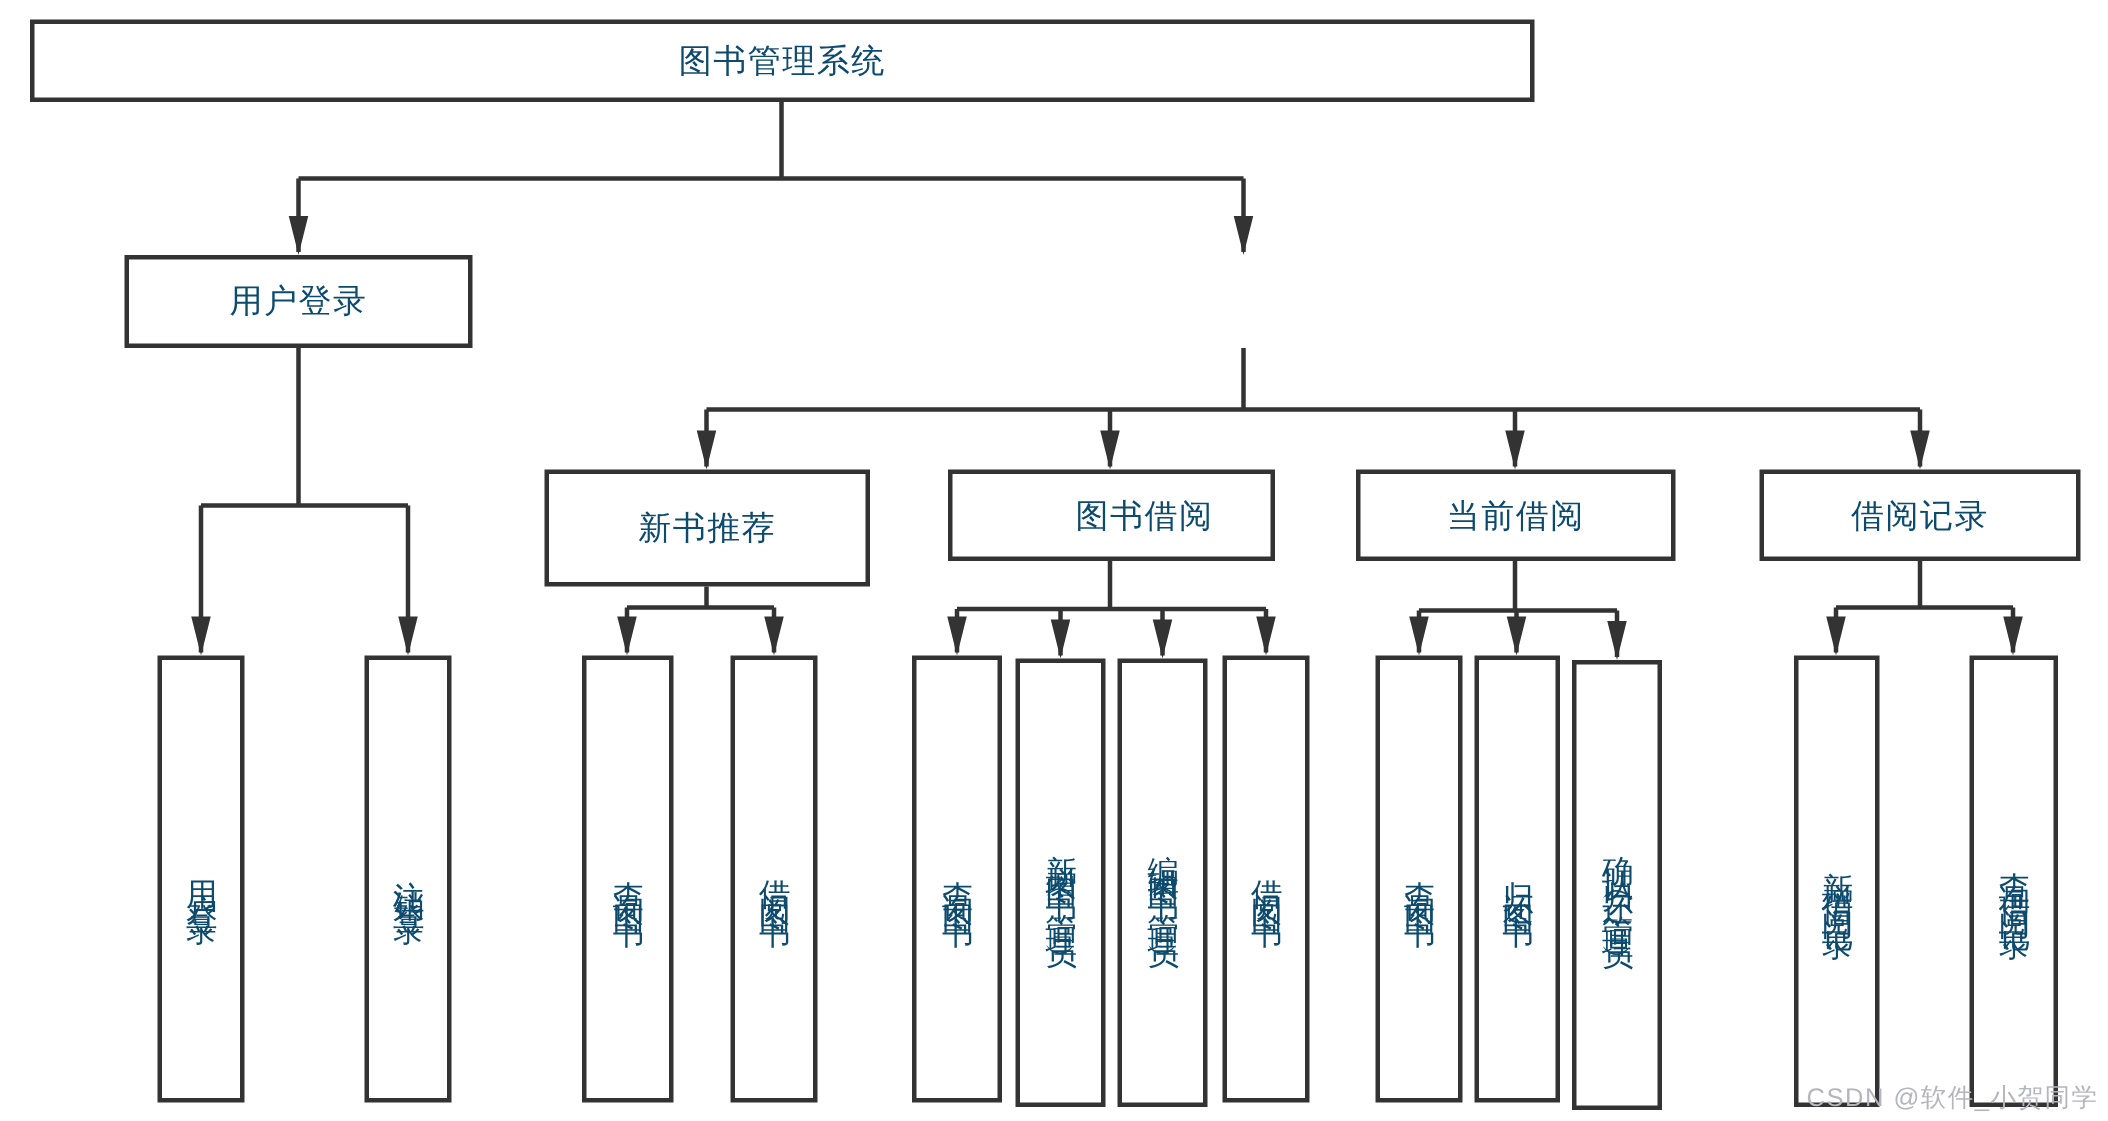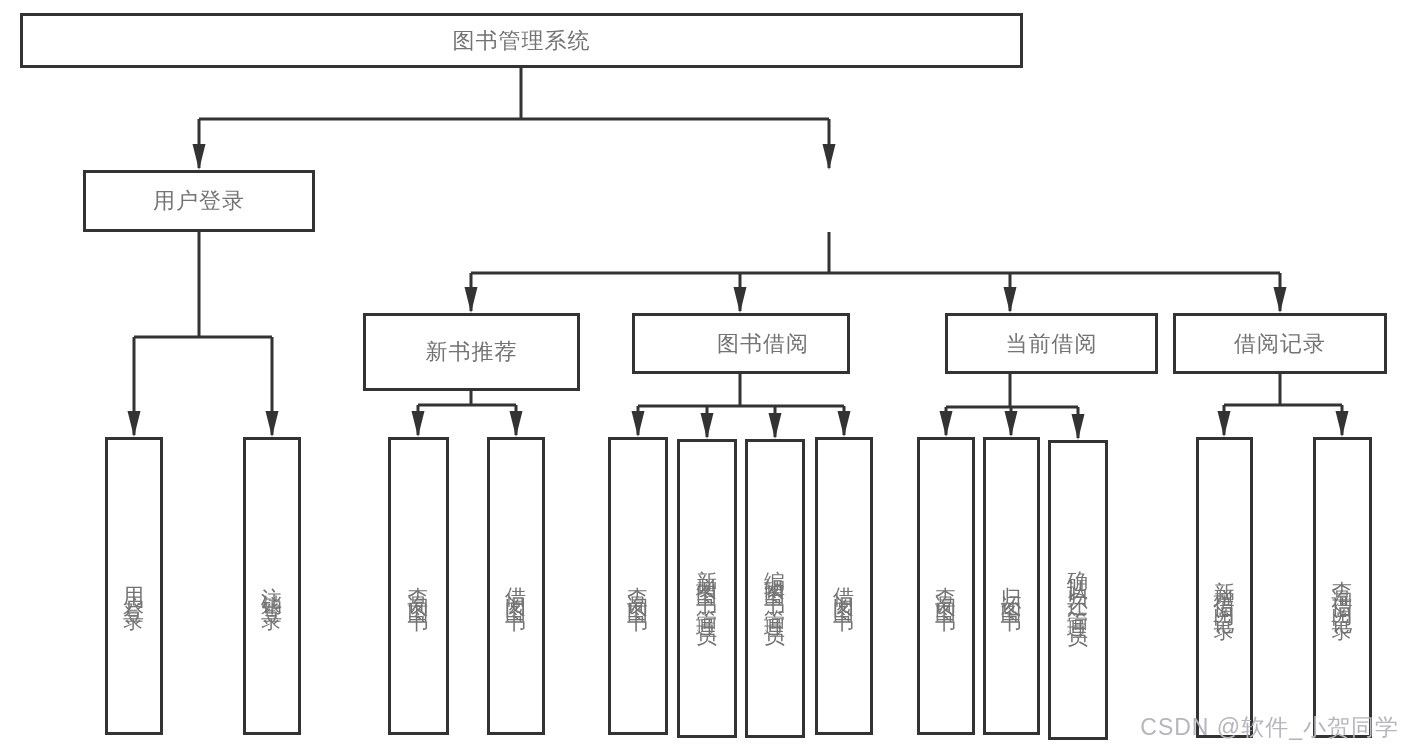--- a/index.html
+++ b/index.html
@@ -19,21 +19,21 @@
     position: absolute;
     left: 0;
     top: 0;
     pointer-events: none;
   }
   .box {
     position: absolute;
     box-sizing: border-box;
     border: 3px solid #333333;
     background: #ffffff;
-    color: #737373;
+    color: #0c4a6e;
     display: flex;
     align-items: center;
     justify-content: center;
     text-align: center;
   }
   .hbox {
     font-size: 22px;
     letter-spacing: 1px;
     line-height: 1;
     white-space: nowrap;
@@ -42,21 +42,21 @@
     writing-mode: vertical-rl;
     text-orientation: mixed;
     font-size: 21px;
     letter-spacing: 8px;
     line-height: 1;
   }
   .watermark {
     position: absolute;
     right: 6px;
     bottom: 4px;
-    font-size: 23px;
+    font-size: 17px;
     color: #b5b5bd;
     letter-spacing: 1px;
     white-space: nowrap;
     text-align: center;
   }
 </style>
 </head>
 <body>
 
 <div class="canvas">
@@ -100,21 +100,21 @@
       <path d="M1342 437 l-6.5 -26 h13 z"></path>
     </g>
   </svg>
 
   <div class="box hbox" style="left:20px; top:13px; width:1003px; height:55px;">图书管理系统</div>
 
   <div class="box hbox" style="left:83px; top:170px; width:232px; height:62px;">用户登录</div>
 
   <div class="box hbox" style="left:363px; top:313px; width:217px; height:78px;">新书推荐</div>
   <div class="box hbox" style="left:632px; top:313px; width:218px; height:61px;padding-left:44px;">图书借阅</div>
-  <div class="box hbox" style="left:904px; top:313px; width:213px; height:61px;margin-left:41px;">当前借阅</div>
+  <div class="box hbox" style="left:904px; top:313px; width:213px; height:61px;">当前借阅</div>
   <div class="box hbox" style="left:1173px; top:313px; width:214px; height:61px;">借阅记录</div>
 
   <div class="box vbox" style="left:105px; top:437px; width:58px; height:298px;">用户登录</div>
   <div class="box vbox" style="left:243px; top:437px; width:58px; height:298px;">注销登录</div>
 
   <div class="box vbox" style="left:388px; top:437px; width:61px; height:298px;">查询图书</div>
   <div class="box vbox" style="left:487px; top:437px; width:58px; height:298px;">借阅图书</div>
 
   <div class="box vbox" style="left:608px; top:437px; width:60px; height:298px;">查询图书</div>
   <div class="box vbox" style="left:677px; top:439px; width:60px; height:299px;">新增图书（管理员）</div>

